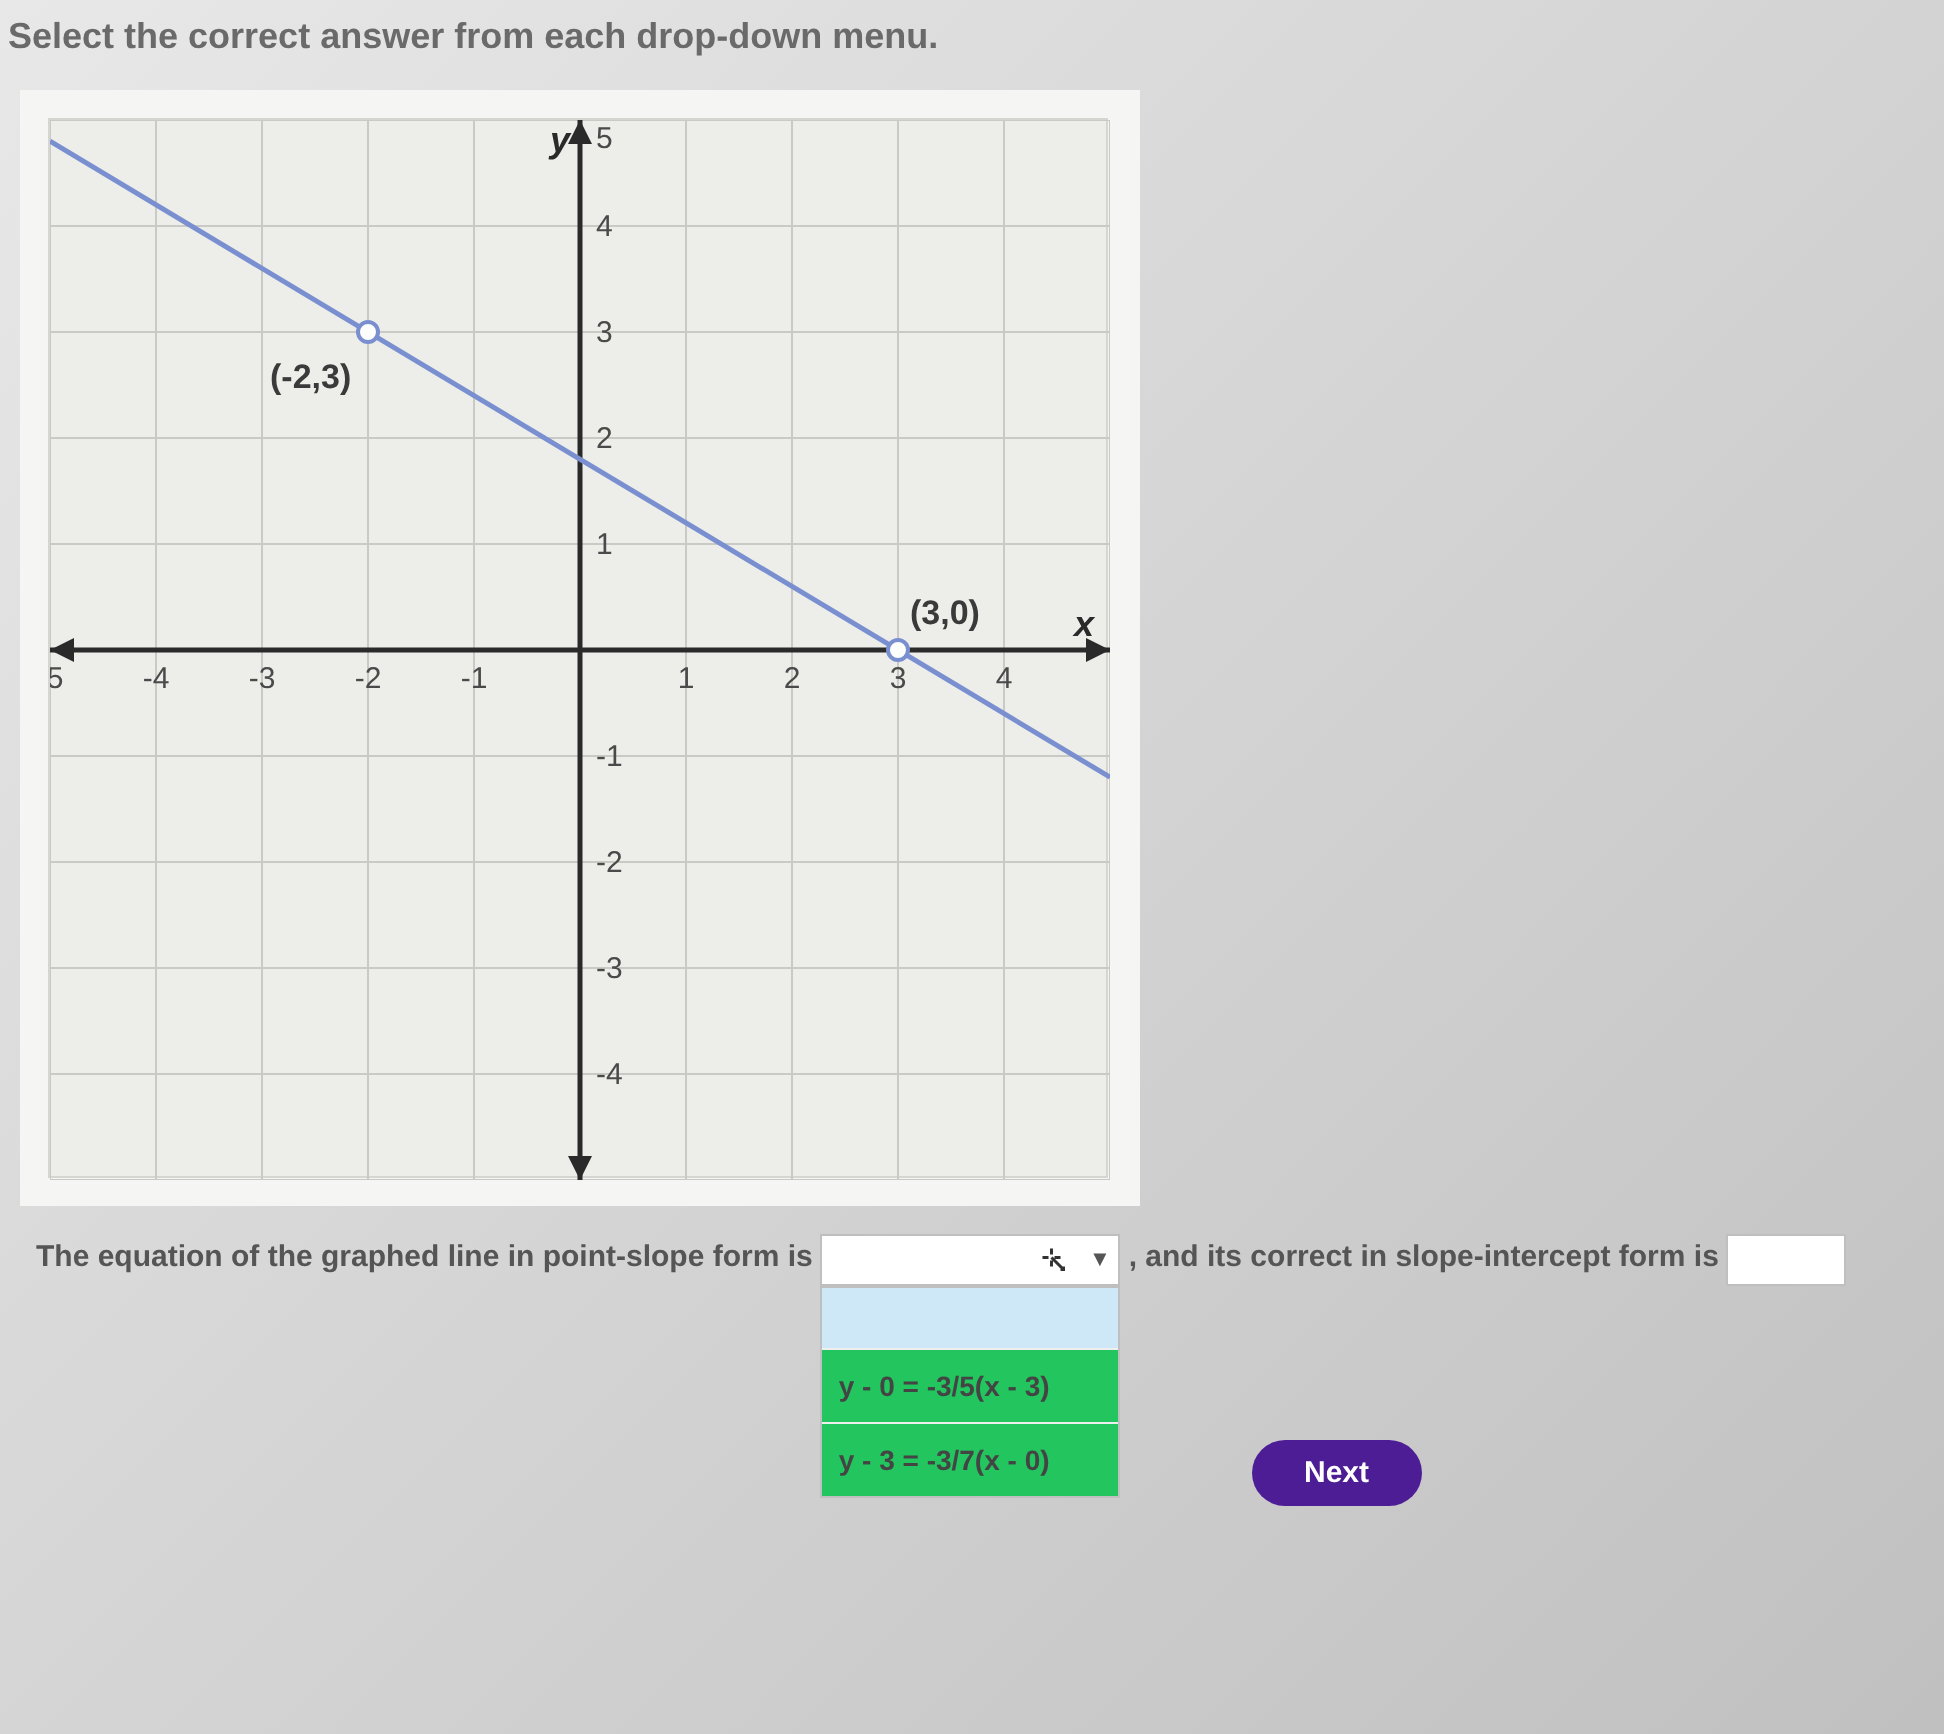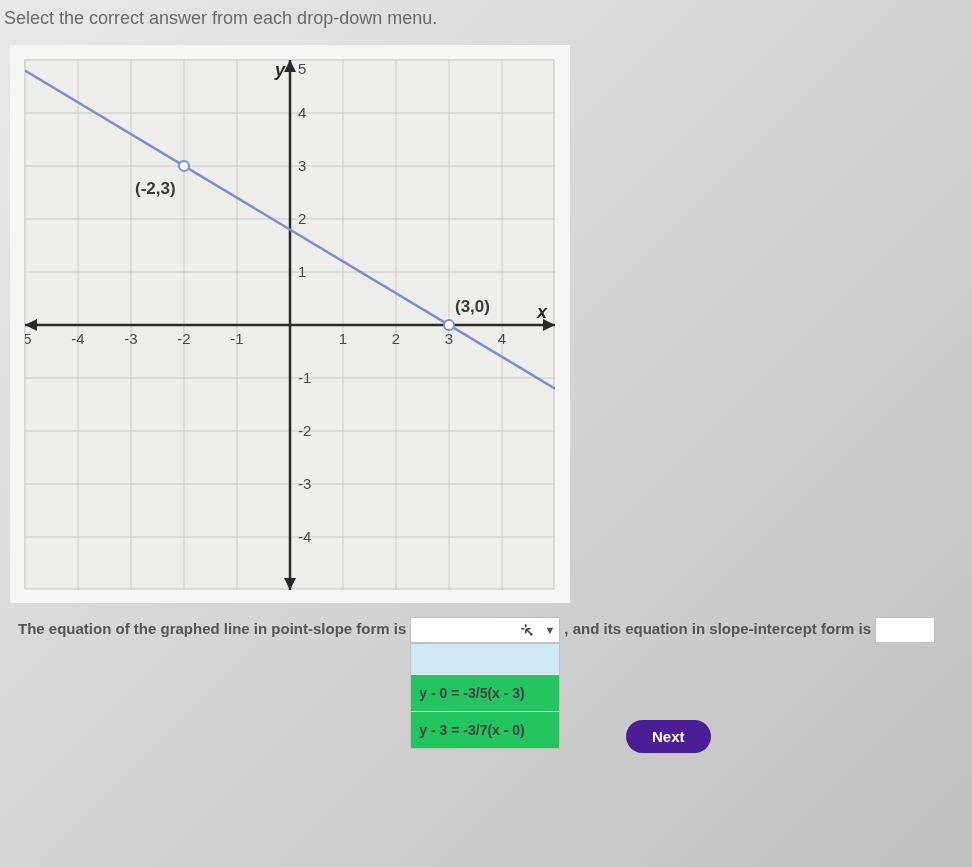--- a/index.html
+++ b/index.html
@@ -9,21 +9,21 @@
     width: 972px;
     height: 867px;
     position: relative;
     color: #555;
     overflow: hidden;
   }
   .instruction {
     font-size: 18px;
     color: #6a6a6a;
     padding: 8px 4px 16px 4px;
-    font-weight: 400;
+    font-weight: 700;
   }
   .graph-wrap {
     background: #f5f5f3;
     padding: 14px;
     margin-left: 10px;
     width: 560px;
     filter: blur(0.3px);
   }
   .graph {
     position: relative;
@@ -211,18 +211,18 @@
       </span>
       <span class="chev">▼</span>
     </span>
     <div class="dd-list">
       <div class="opt blank"></div>
       <div class="opt">y - 0 = -3/5(x - 3)</div>
       <div class="opt">y - 3 = -3/7(x - 0)</div>
     </div>
   </span>
 
-  <span class="qtext">, and its equation in slope-intercept form is</span>
+  <span class="qtext">, and its correct in slope-intercept form is</span>
 
   <span class="dd-box2"></span>
 </div>
 
 <button class="next-btn">Next</button>
 
 </body></html>

